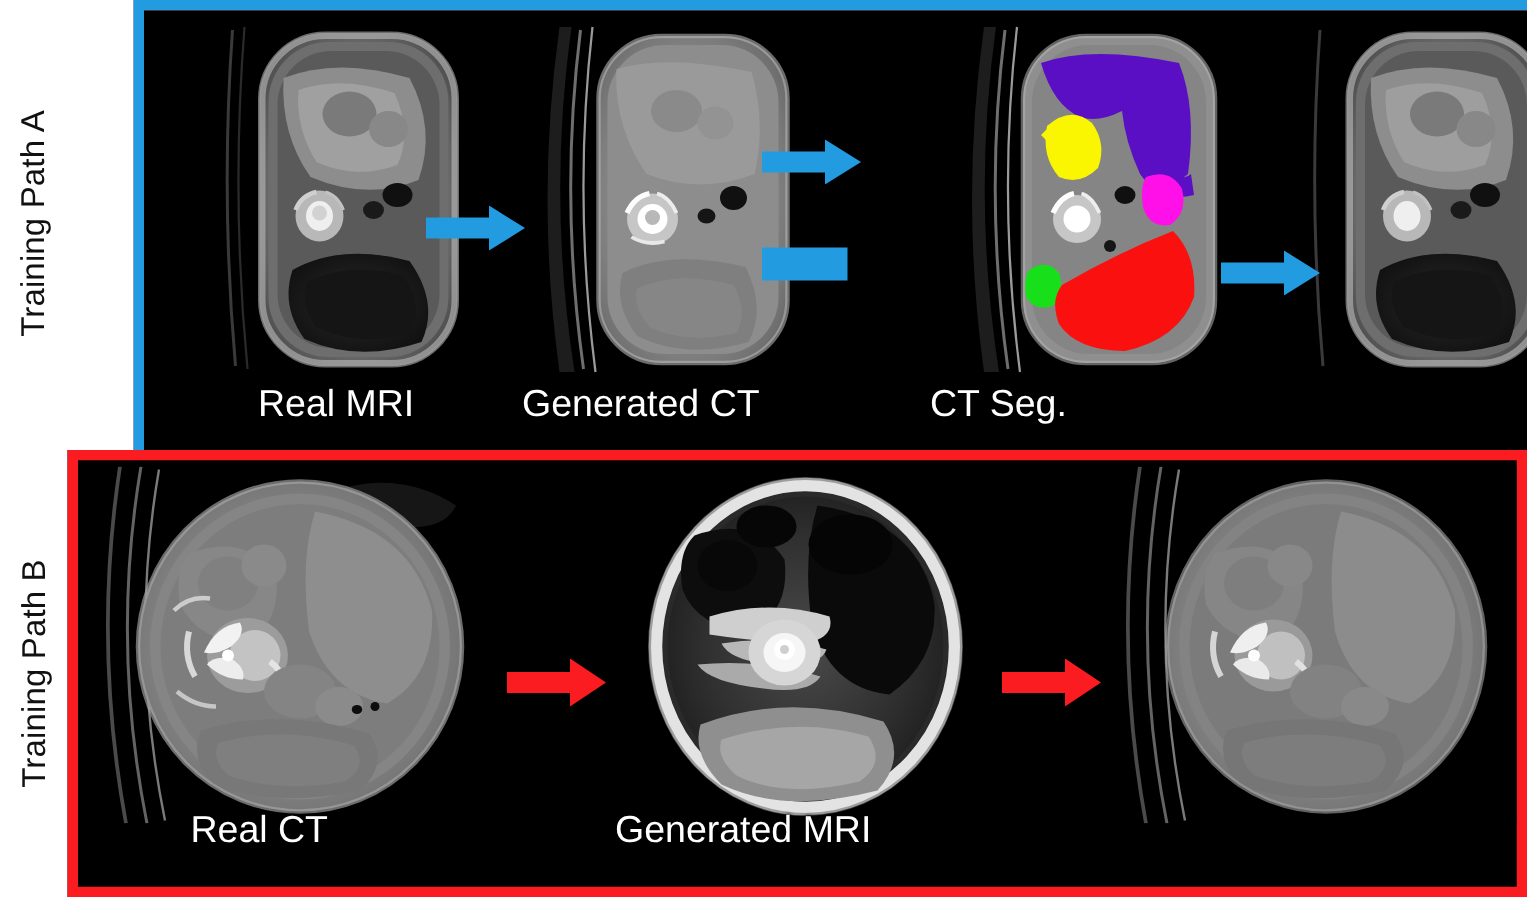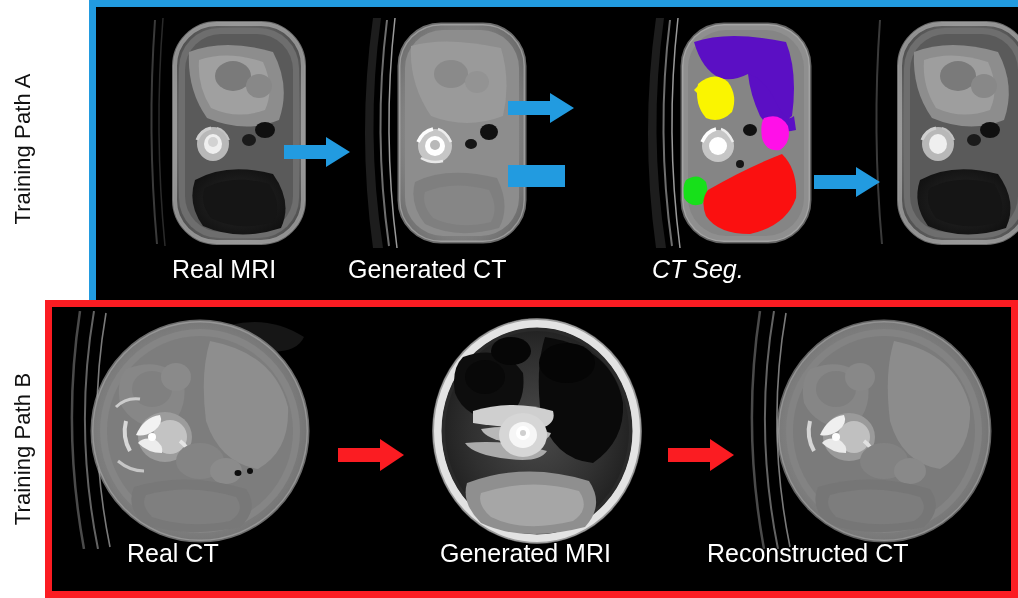--- a/index.html
+++ b/index.html
@@ -216,21 +216,21 @@
       <div class="barrow" style="left:412px;top:158px;width:57px;height:22px;"></div>
 
       <div class="arrow" style="left:718px;top:160px;width:66px;height:30px;">
         <svg viewBox="0 0 66 30">
             <path d="M0 8 H42 V0 L66 15 L42 30 V22 H0Z" fill="#229BE0"></path>
           </svg>
       </div>
 
       <div class="cap" style="left:76px;top:250px;">Real MRI</div>
       <div class="cap" style="left:252px;top:250px;text-align:right;">Generated CT</div>
-      <div class="cap" style="left:556px;top:250px;font-style:italic;">CT Seg.</div>
+      <div class="cap" style="left:524px;top:250px;">CT Seg.</div>
     </div>
   </div>
 
   <div class="panel" id="panel-b">
     <div class="panel-inner">
 
       <div class="slot" style="left:8px;top:4px;width:280px;height:238px;">
         <svg viewBox="0 0 280 238" preserveAspectRatio="none">
           <defs>
             <radialGradient id="ctB1" cx="48%" cy="50%" r="62%">
@@ -350,18 +350,17 @@
           </svg>
       </div>
 
       <div class="arrow" style="left:616px;top:132px;width:66px;height:32px;">
         <svg viewBox="0 0 66 32">
             <path d="M0 9 H42 V0 L66 16 L42 32 V23 H0Z" fill="#FB1C22"></path>
           </svg>
       </div>
 
       <div class="cap" style="left: 75px; top: 234px;">Real CT</div>
-      <div class="cap" style="left: 358px; top: 234px; margin-left: 30px;">Generated MRI</div>
-      <div class="cap" style="left: 655px; top: 234px;">Reconstructed CT</div>
+      <div class="cap" style="left: 358px; top: 234px;">Generated MRI</div>
     </div>
   </div>
 
 </div>
 
 </body></html>

